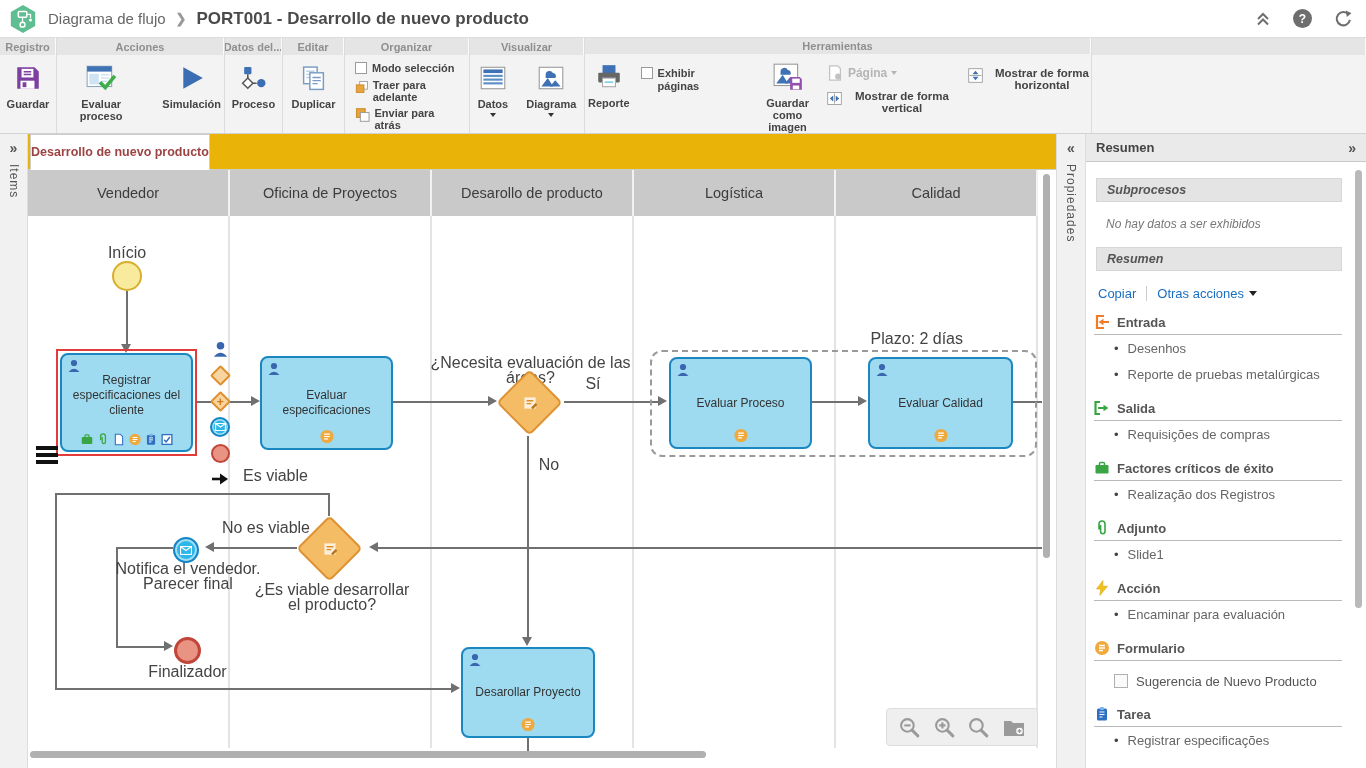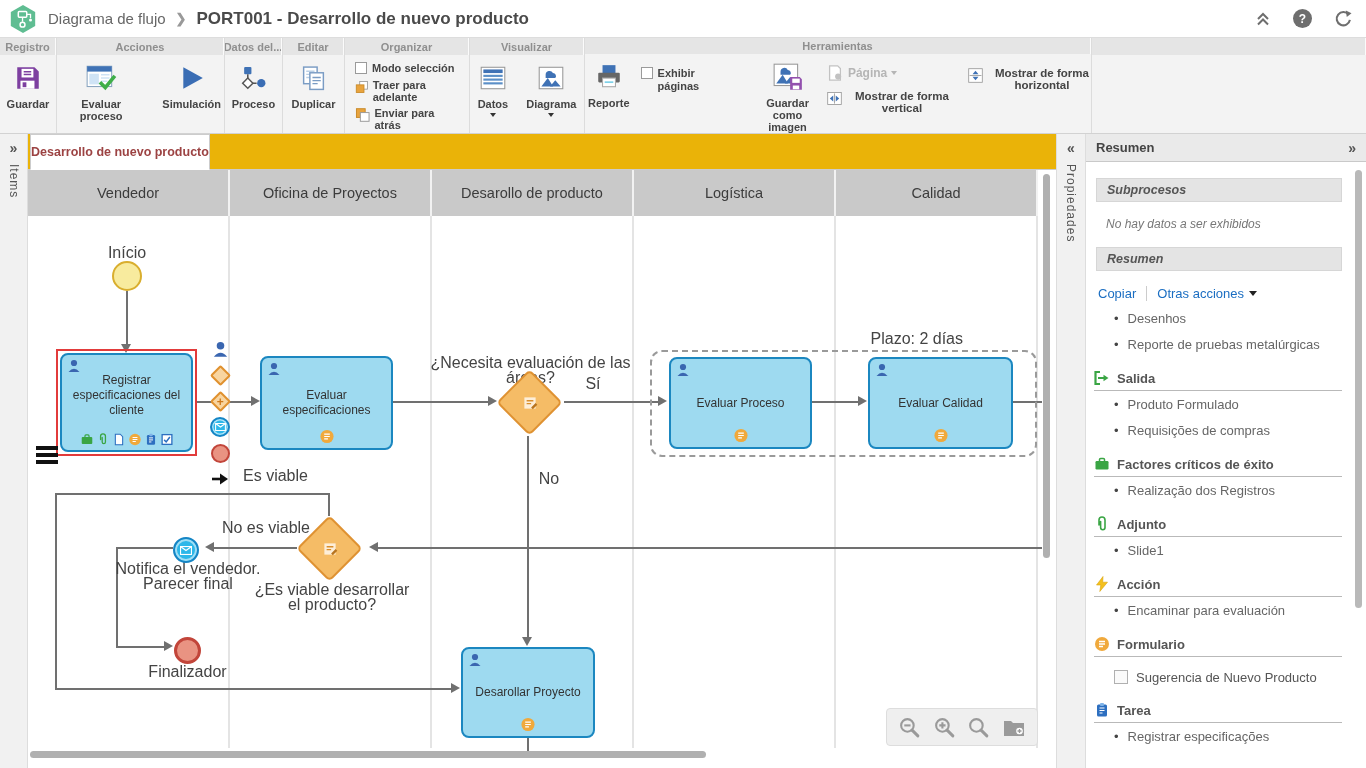--- a/index.html
+++ b/index.html
@@ -406,21 +406,21 @@
       <div class="ar r" style="left:136px; top:471px"></div>
 
       <div class="ev-l" style="left:499px; top:568px; height:14px"></div>
 
       <div class="dgroup" style="left:622px; top:180px; width:387px; height:107px"></div>
       <div class="lbl" style="left:825px; top:161px; width:110px; text-align:right">Plazo: 2 días</div>
 
       <div class="lbl" style="left:59px; top:75px; width:80px">Início</div>
       <div class="lbl" style="left:380px; top:185px; width:245px">¿Necesita evaluación de las áreas?</div>
       <div class="lbl" style="left:545px; top:206px; width:40px">Sí</div>
-      <div class="lbl" style="left:505px; top:301px; width:32px">No</div>
+      <div class="lbl" style="left:505px; top:287px; width:32px">No</div>
       <div class="lbl" style="left:200px; top:298px; width:95px">Es viable</div>
       <div class="lbl" style="left:178px; top:350px; width:120px">No es viable</div>
       <div class="lbl" style="left:225px; top:412px; width:158px">¿Es viable desarrollar el producto?</div>
       <div class="lbl" style="left:86px; top:391px; width:148px">Notifica el vendedor. Parecer final</div>
       <div class="lbl" style="left:112px; top:494px; width:95px">Finalizador</div>
 
       <div class="event ev-start" style="left:84px; top:91px"></div>
 
       <div class="sel-outline" style="left:28px; top:179px; width:141px; height:107px"></div>
       <div class="task" style="left:32px; top:183px; width:133px; height:99px; padding-bottom:18px">
@@ -619,32 +619,39 @@
       <div class="psec-bar">Resumen</div>
       <div class="plinks">
         <span class="plink">Copiar</span>
         <span class="plink-sep"></span>
         <span class="plink" style="display:flex; gap:5px; align-items:center">
           <span>Otras acciones</span>
           <span class="pdrop"></span>
         </span>
       </div>
 
+      <div class="ptitle">
+        <svg width="16" height="16" viewBox="0 0 16 16">
+            <path d="M10 2 H3 V14 H10" stroke="#ef7d28" stroke-width="2.2" fill="none"></path>
+            <path d="M15 8 H9" stroke="#ef7d28" stroke-width="2"></path>
+            <polygon points="9.5,4.8 4.5,8 9.5,11.2" fill="#ef7d28"></polygon>
+          </svg>
+        <span>Entrada</span>
+      </div>
       <div class="pitem">Desenhos</div>
       <div class="pitem">Reporte de pruebas metalúrgicas</div>
 
       <div class="ptitle">
         <svg width="16" height="16" viewBox="0 0 16 16">
             <path d="M6 2 H1.5 V14 H6" stroke="#3aa544" stroke-width="2.2" fill="none"></path>
             <path d="M4 8 H10" stroke="#3aa544" stroke-width="2"></path>
             <polygon points="9.5,4.8 14.5,8 9.5,11.2" fill="#3aa544"></polygon>
           </svg>
         <span>Salida</span>
       </div>
-      <div class="pitem">Produto Formulado</div>
       <div class="pitem">Requisições de compras</div>
 
       <div class="ptitle">
         <svg width="16" height="16" viewBox="0 0 16 16">
             <path d="M5.5 5 V3.6 a1.2 1.2 0 0 1 1.2 -1.2 h2.6 a1.2 1.2 0 0 1 1.2 1.2 V5" stroke="#3aa544" stroke-width="1.5" fill="none"></path>
             <rect x="1.5" y="5" width="13" height="8.5" rx="1.2" fill="#3aa544"></rect>
           </svg>
         <span>Factores críticos de éxito</span>
       </div>
       <div class="pitem">Realização dos Registros</div>

